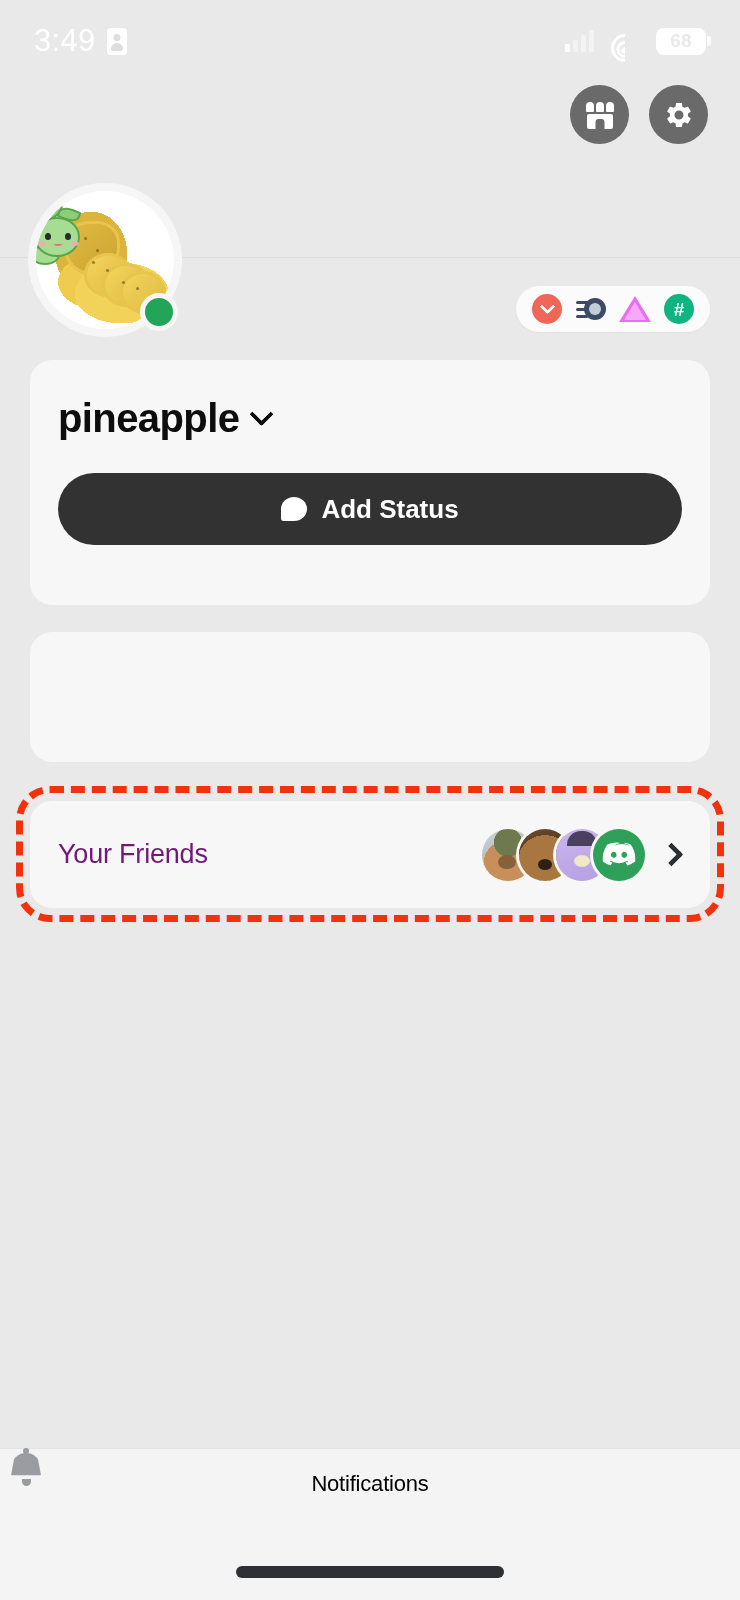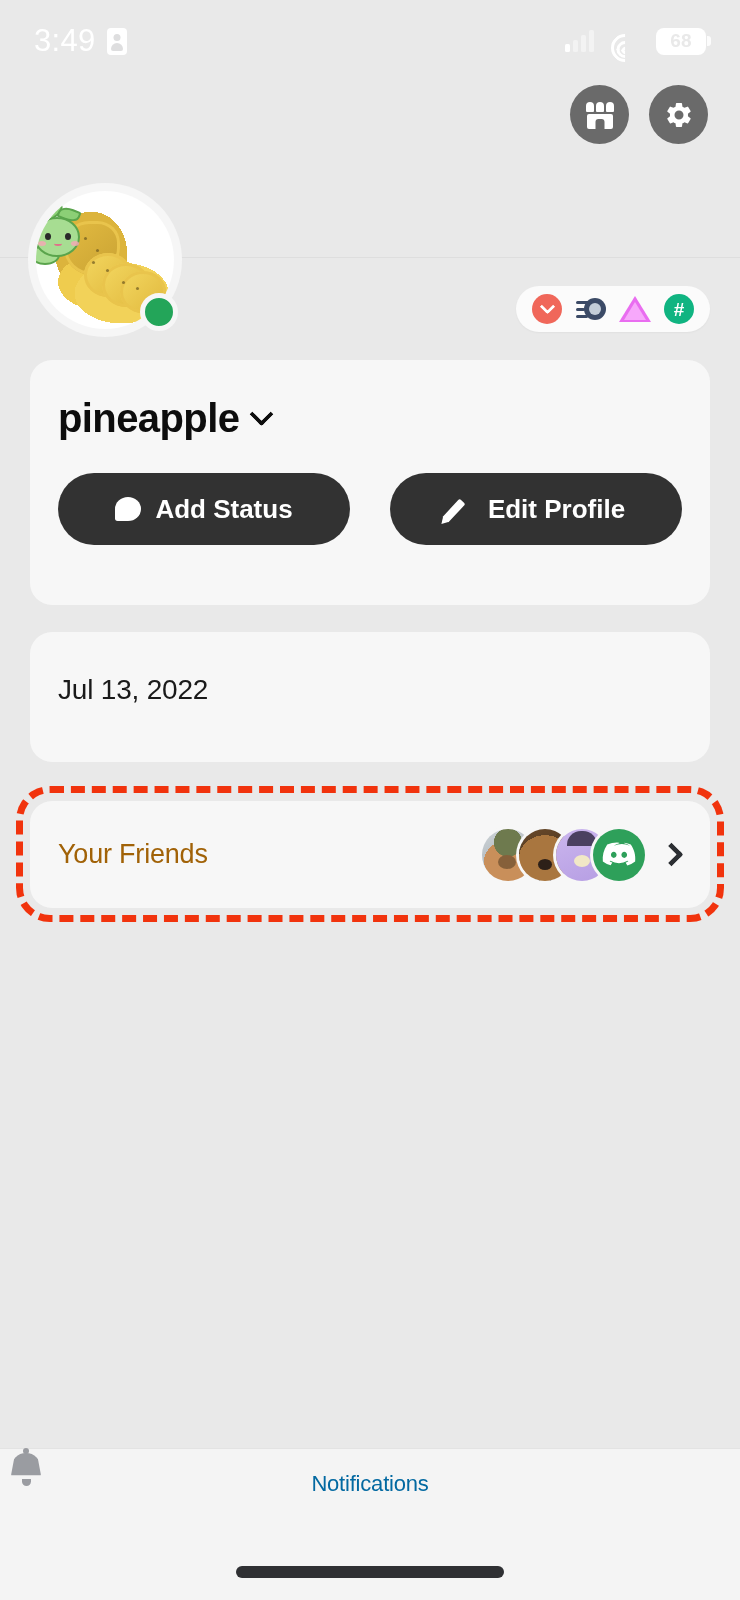--- a/index.html
+++ b/index.html
@@ -262,21 +262,21 @@
   .highlight {
     position:absolute; left:16px; top:786px; right:16px; height:136px;
     border:7px dashed #f1330d; border-radius:34px; z-index:12;
     pointer-events:none;
   }
   .card-friends {
     top:801px; height:107px;
     display:flex; align-items:center; justify-content:space-between;
     padding:0 26px 0 28px; cursor:pointer;
   }
-  .friends-label { font-size:27px; font-weight:400; color:#a16207; letter-spacing:-.2px; }
+  .friends-label { font-size:27px; font-weight:400; color:#701a75; letter-spacing:-.2px; }
   .friends-right { display:flex; align-items:center; gap:18px; }
   .stack { display:flex; align-items:center; }
   .stack .av {
     width:52px; height:52px; border-radius:50%;
     margin-left:-15px; position:relative; overflow:hidden;
     box-shadow:0 0 0 3px #f7f7f7;
   }
   .stack .av:first-child { margin-left:0; }
   .av-dog1 {
     background:
@@ -317,21 +317,21 @@
     position:absolute; left:0; right:0; bottom:0; height:152px;
     background:#f4f4f4; border-top:1px solid #e3e3e3;
     display:flex; align-items:flex-start; padding-top:22px;
     z-index:20;
   }
   .nav-item {
     flex:1; display:flex; flex-direction:column; align-items:center; gap:11px;
     cursor:pointer;
   }
   .nav-ic { width:52px; height:42px; position:relative; }
-  .nav-label { font-size:22px; color:#0369a1; letter-spacing:-.2px; }
+  .nav-label { font-size:22px; color:#000000; letter-spacing:-.2px; }
   .nav-label.active { font-weight:700; color:#131416; }
 
   .ic-home i {
     position:absolute; background:#9a9ca1;
   }
   .ic-home .s1 { left:6px;  top:2px;  width:15px; height:16px; border-radius:5px 5px 2px 7px; }
   .ic-home .s2 { left:24px; top:0px;  width:17px; height:21px; border-radius:6px 6px 8px 3px; }
   .ic-home .s3 { left:3px;  top:20px; width:21px; height:19px; border-radius:8px 3px 4px 4px; clip-path:polygon(50% 0,100% 38%,100% 100%,0 100%,0 38%); }
   .ic-home .s4 { left:27px; top:23px; width:10px; height:17px; border-radius:3px 3px 6px 6px; transform:rotate(8deg); }
   .home-dot {
@@ -476,31 +476,24 @@
   <div class="card card-profile">
     <div class="username-row">
       <span class="username">pineapple</span>
       <span class="chev-down"></span>
     </div>
     <div class="btn-row">
       <div class="pill-btn">
         <span class="ic-bubble"></span>
         <span>Add Status</span>
       </div>
-      <div class="pill-btn">
-        <span class="ic-pencil">
-            <i></i>
-          </span>
-        <span>Edit Profile</span>
-      </div>
     </div>
   </div>
 
   <div class="card card-member">
-    <div class="member-date">Jul 13, 2022</div>
   </div>
 
   <div class="card card-friends">
     <span class="friends-label">Your Friends</span>
     <span class="friends-right">
       <span class="stack">
         <span class="av av-dog1"></span>
         <span class="av av-dog2"></span>
         <span class="av av-purple"></span>
         <span class="av av-clyde">

